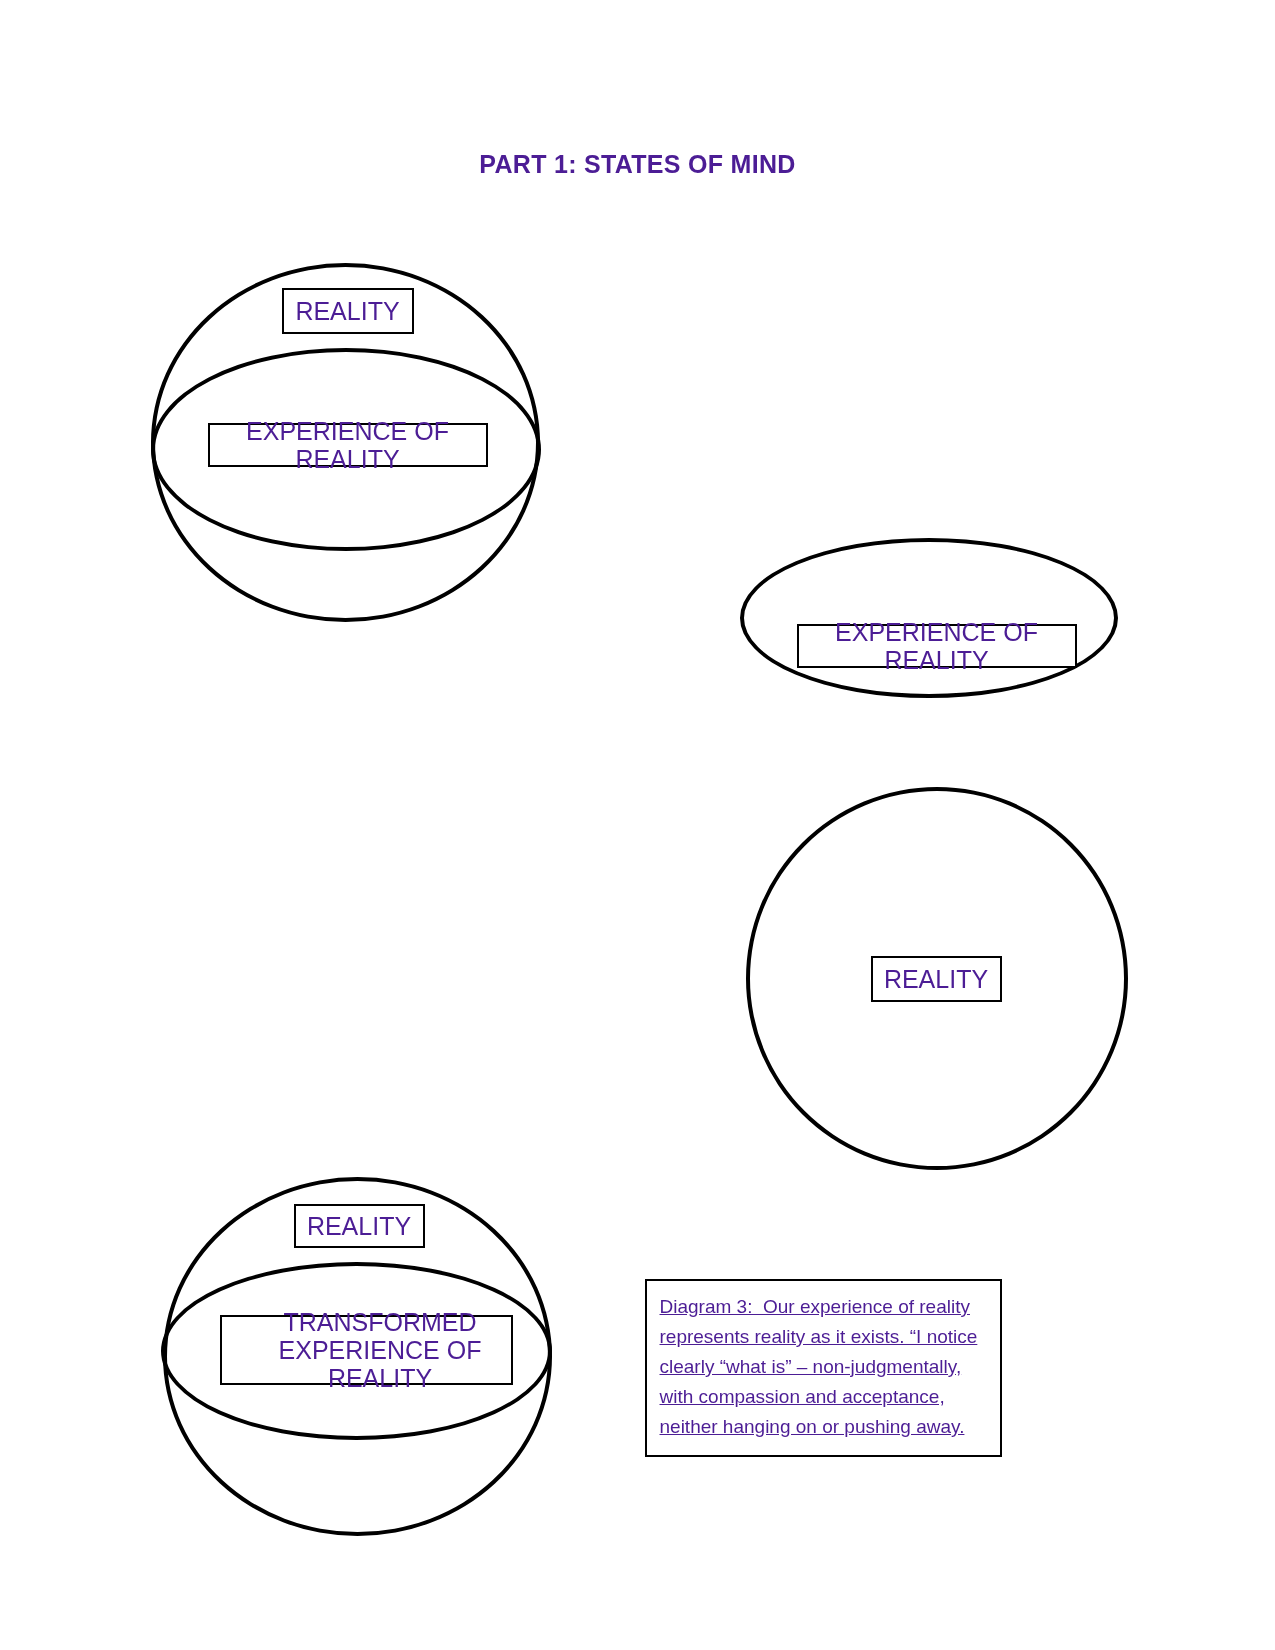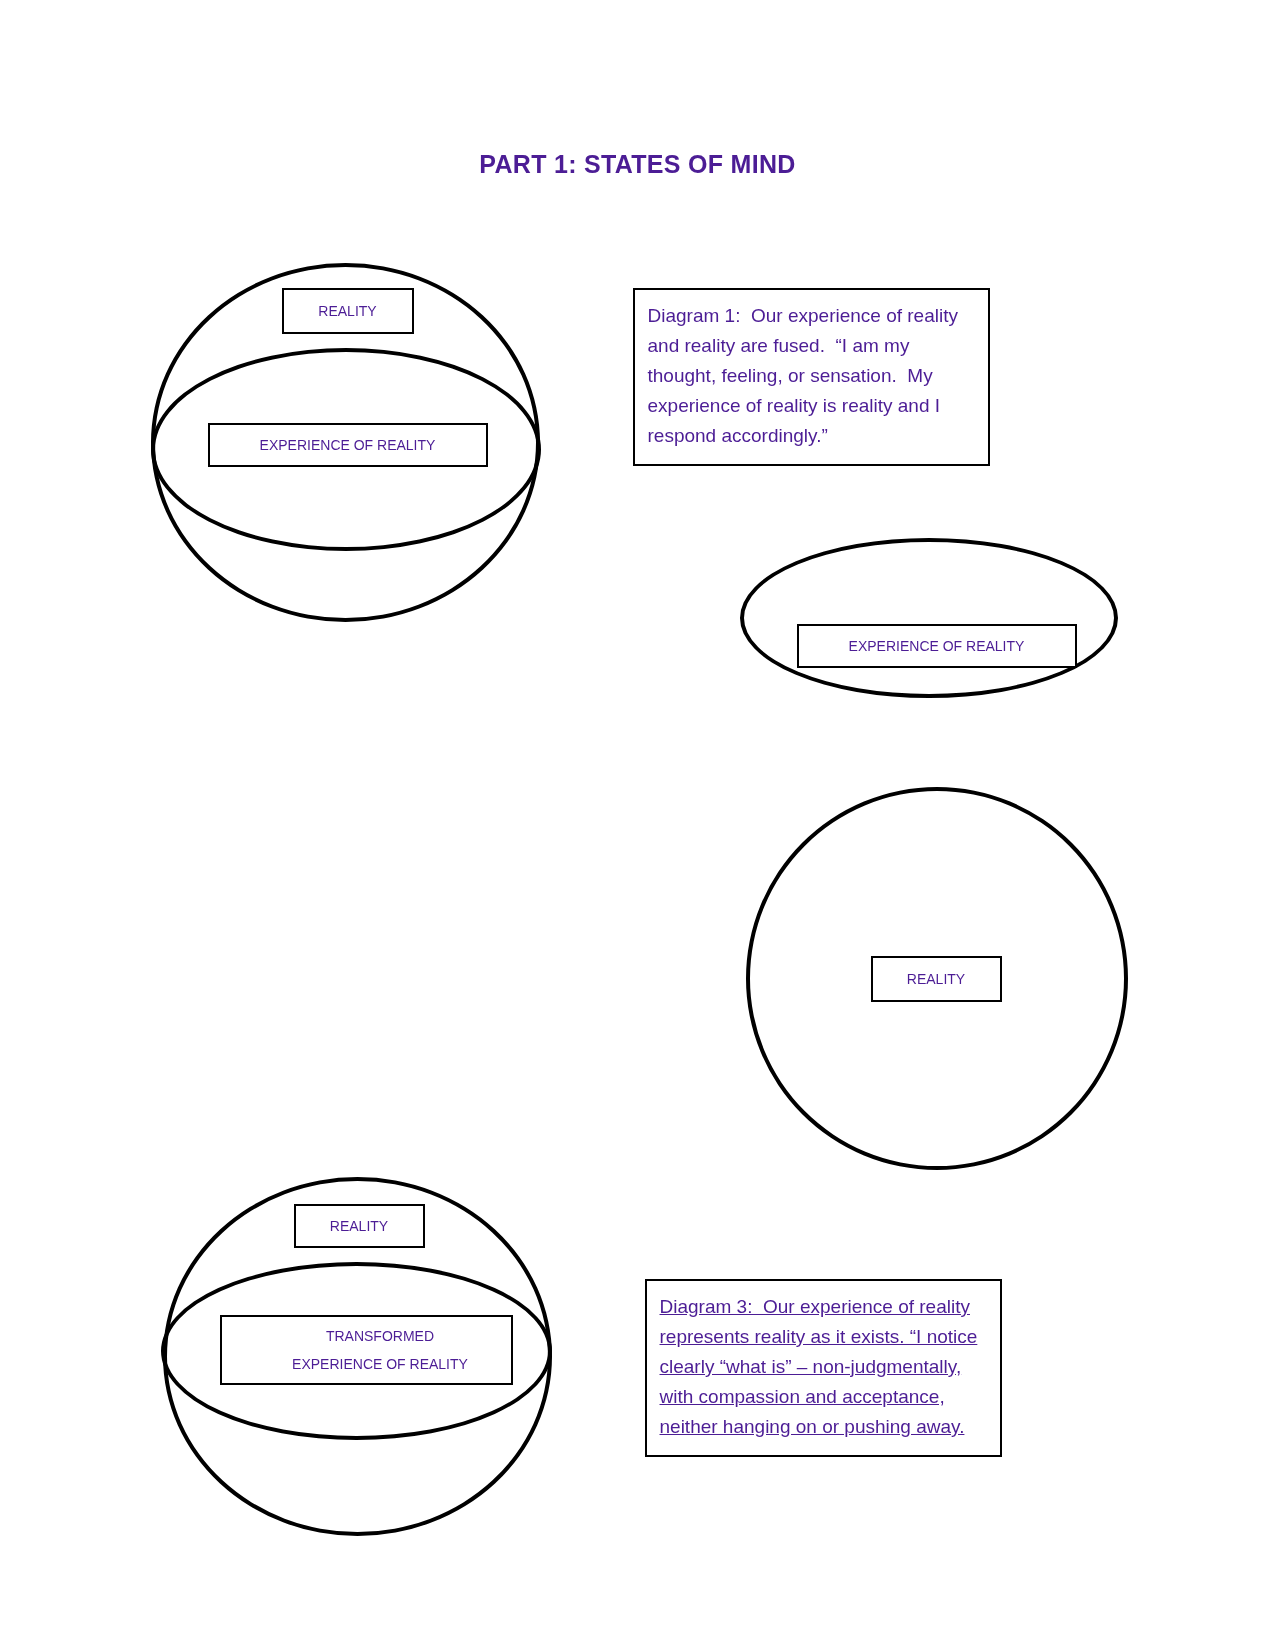--- a/index.html
+++ b/index.html
@@ -37,21 +37,21 @@
   }
   .label-box {
     position: absolute;
     box-sizing: border-box;
     border: 2px solid #000000;
     background: #ffffff;
     display: flex;
     align-items: center;
     justify-content: center;
     text-align: center;
-    font-size: 14px;
+    font-size: 25px;
     line-height: 28px;
     white-space: pre-wrap;
   }
   .caption-box {
     position: absolute;
     box-sizing: border-box;
     border: 2px solid #000000;
     background: #ffffff;
     padding: 11px 13px;
     font-size: 19px;
@@ -63,25 +63,20 @@
 <body>
 
 <div class="page">
 
   <div class="page-title">PART 1: STATES OF MIND</div>
 
   <div class="oval" style="left:133px; top:263px; width:389px; height:359px;"></div>
   <div class="oval" style="left:133px; top:348px; width:390px; height:203px;"></div>
   <div class="label-box" style="left:264px; top:288px; width:132px; height:46px;">REALITY</div>
   <div class="label-box" style="left:190px; top:423px; width:280px; height:44px;">EXPERIENCE OF REALITY</div>
-  <div class="caption-box" style="left:615px; top:288px; width:357px; height:178px;">Diagram 1:  Our experience of reality
-and reality are fused.  “I am my
-thought, feeling, or sensation.  My
-experience of reality is reality and I
-respond accordingly.”</div>
 
   <div class="oval" style="left:722px; top:538px; width:378px; height:160px;"></div>
   <div class="label-box" style="left:779px; top:624px; width:280px; height:44px;">EXPERIENCE OF REALITY</div>
   <div class="oval" style="left:728px; top:787px; width:382px; height:383px;"></div>
   <div class="label-box" style="left:853px; top:956px; width:131px; height:46px;">REALITY</div>
 
   <div class="oval" style="left:145px; top:1177px; width:389px; height:359px;"></div>
   <div class="oval" style="left:143px; top:1262px; width:391px; height:178px;"></div>
   <div class="label-box" style="left:276px; top:1204px; width:131px; height:44px;">REALITY</div>
   <div class="label-box" style="left:202px; top:1315px; width:293px; height:70px;padding-left:28px;">TRANSFORMED

